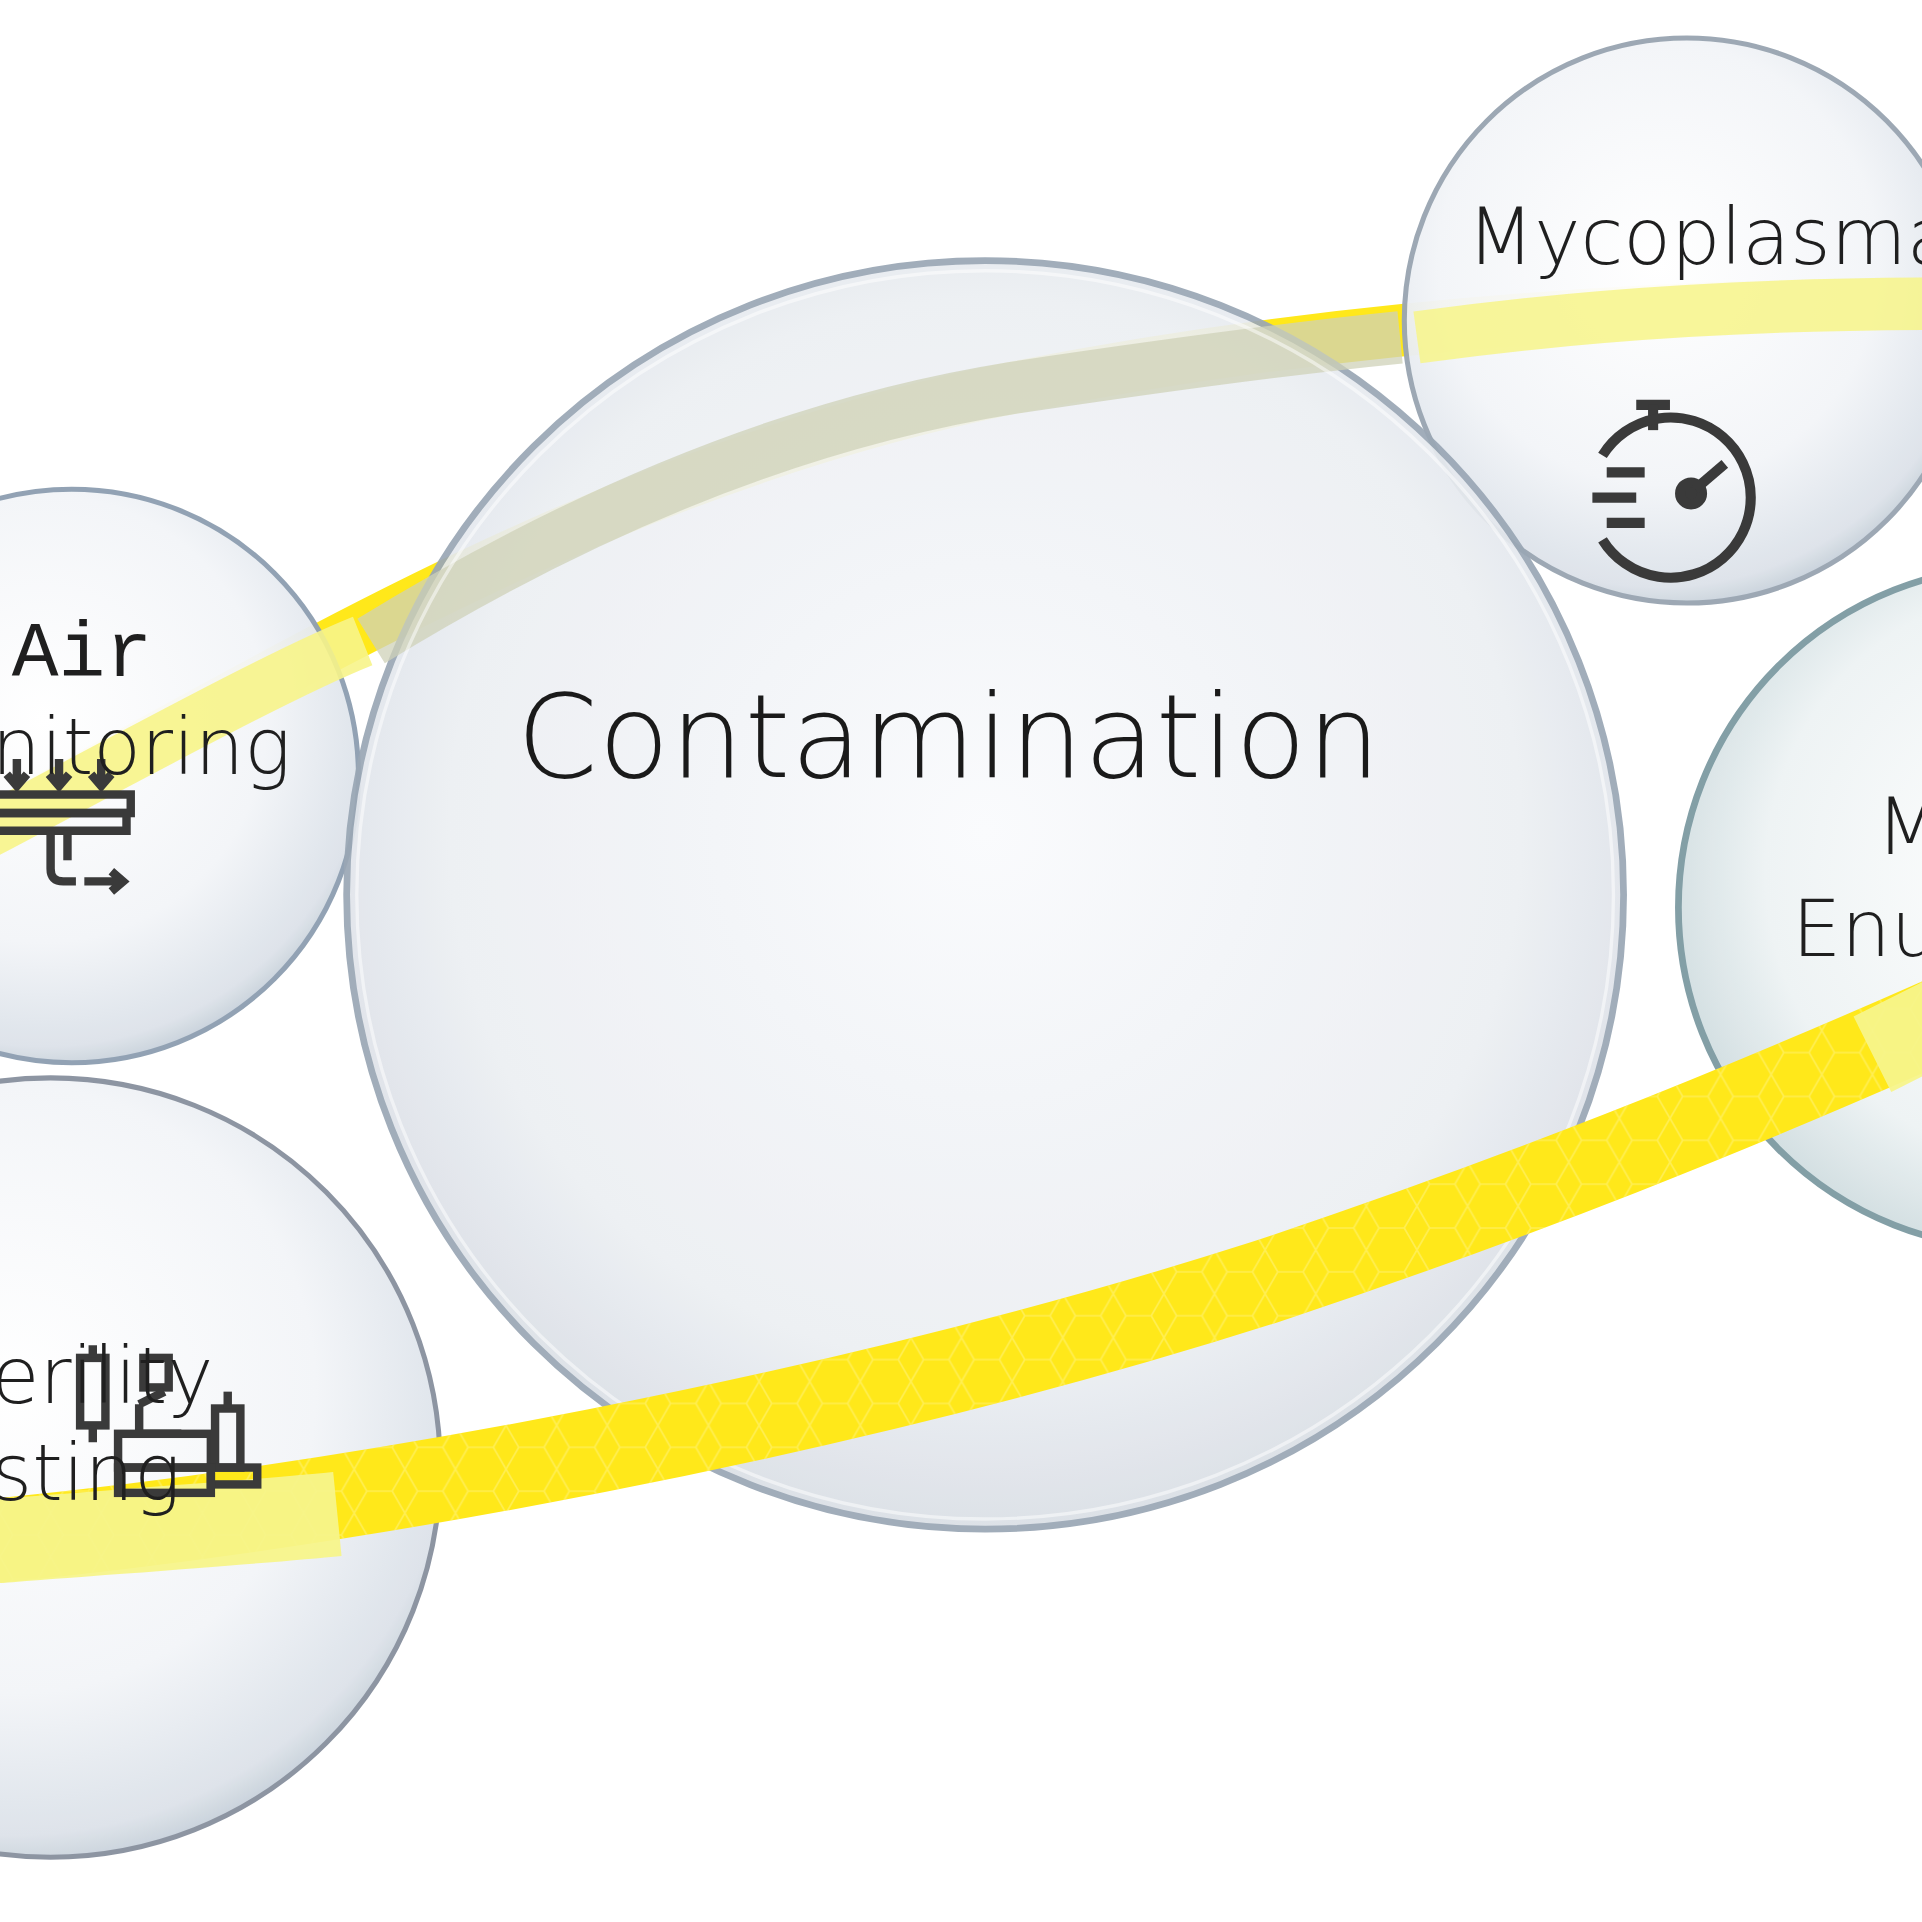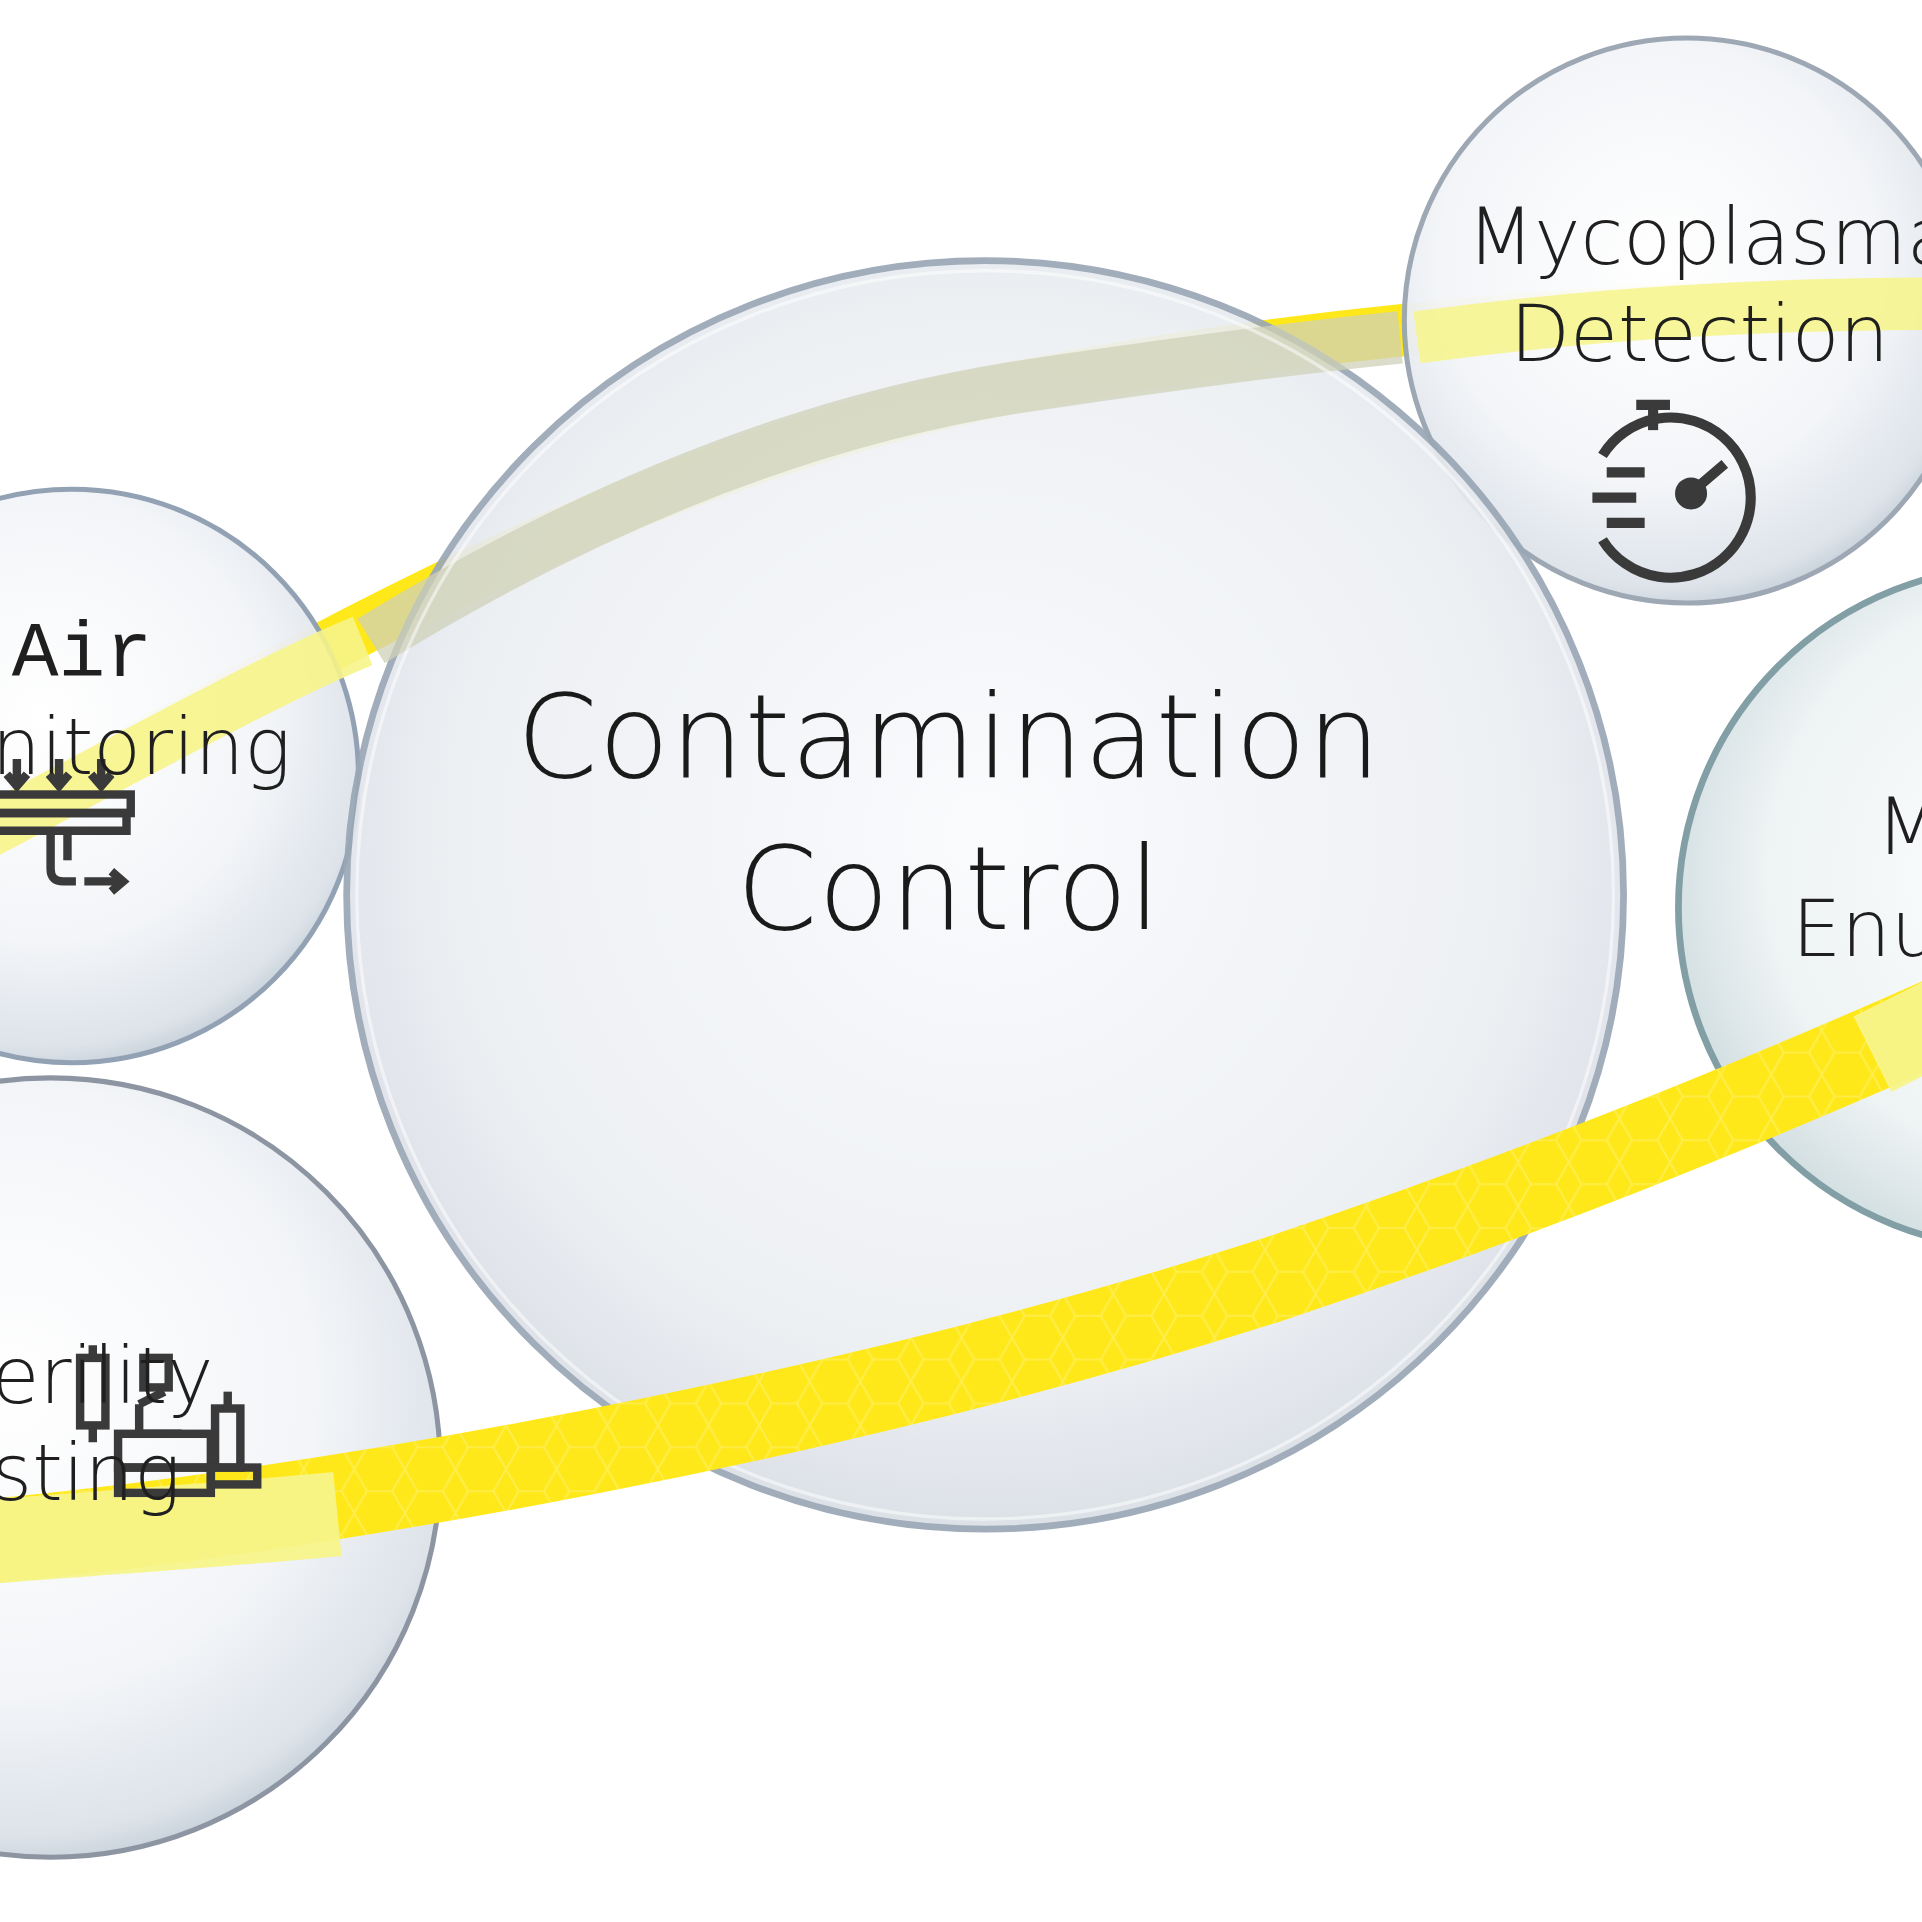--- a/index.html
+++ b/index.html
@@ -98,24 +98,22 @@
       <rect x="255" y="1670" width="30" height="70"></rect>
       <line x1="270" y1="1650" x2="270" y2="1670"></line>
       <rect x="250" y="1740" width="55" height="20"></rect>
       <rect x="140" y="1740" width="110" height="30"></rect>
     </g>
 
     <path d="M 0 1960 A 18 32 0 0 0 0 2030" stroke="#3a3a3a" stroke-width="10" fill="none"></path>
   </svg>
 
   <div class="bubble-text ccs-line" style="top:679px;">Contamination</div>
-  <div class="bubble-text ccs-line" style="top:831px;">Control</div>
 
   <div class="bubble-text label" style="left:1467px; top:198px;">Mycoplasma</div>
-  <div class="bubble-text label" style="left:1510px; top:295px;">Detection</div>
 
   <div class="bubble-text label" style="left:11.8px; top:616px;font-family:Liberation Mono, monospace;">Air</div>
   <div class="bubble-text label" style="left:-8.4px; top:708px;">nitoring</div>
 
   <div class="bubble-text label" style="left:-8.4px; top:1337px;">erility</div>
   <div class="bubble-text label" style="left:-8.4px; top:1434px;">sting</div>
 
   <div class="bubble-text label" style="left:1876px; top:788px;">M</div>
   <div class="bubble-text label" style="left:1792px; top:890px;">Enu</div>
 </div>

